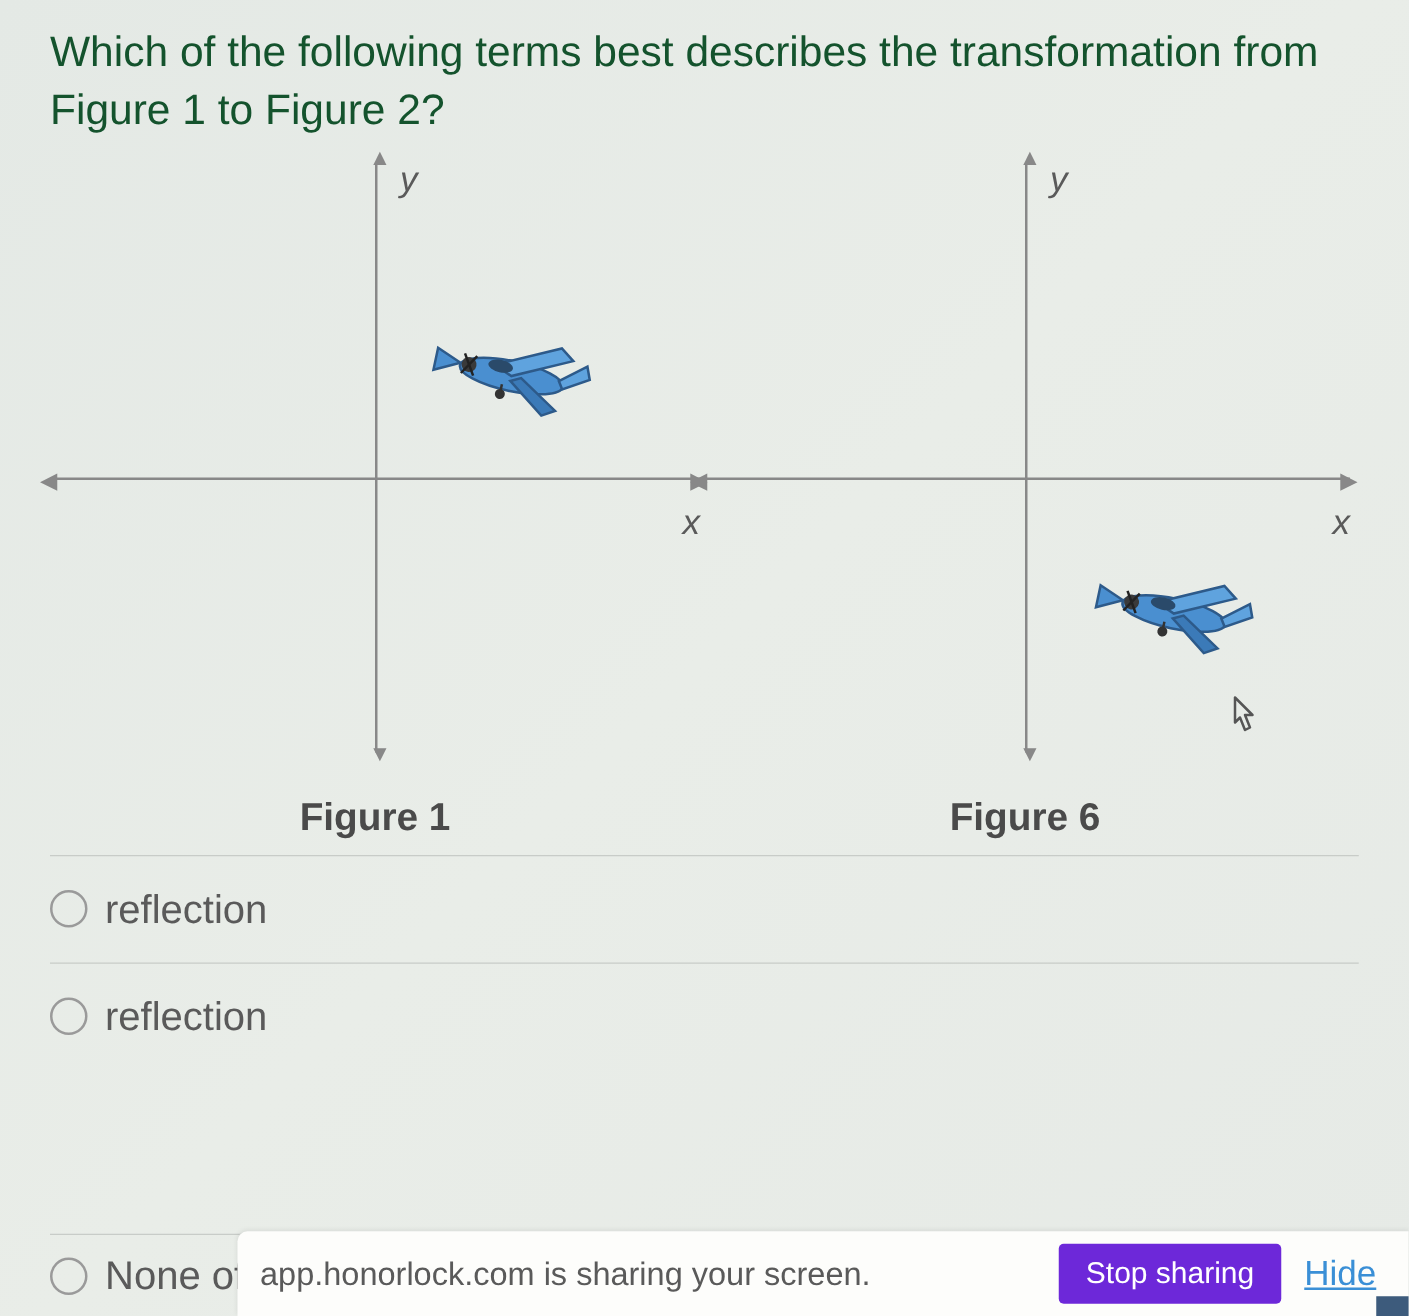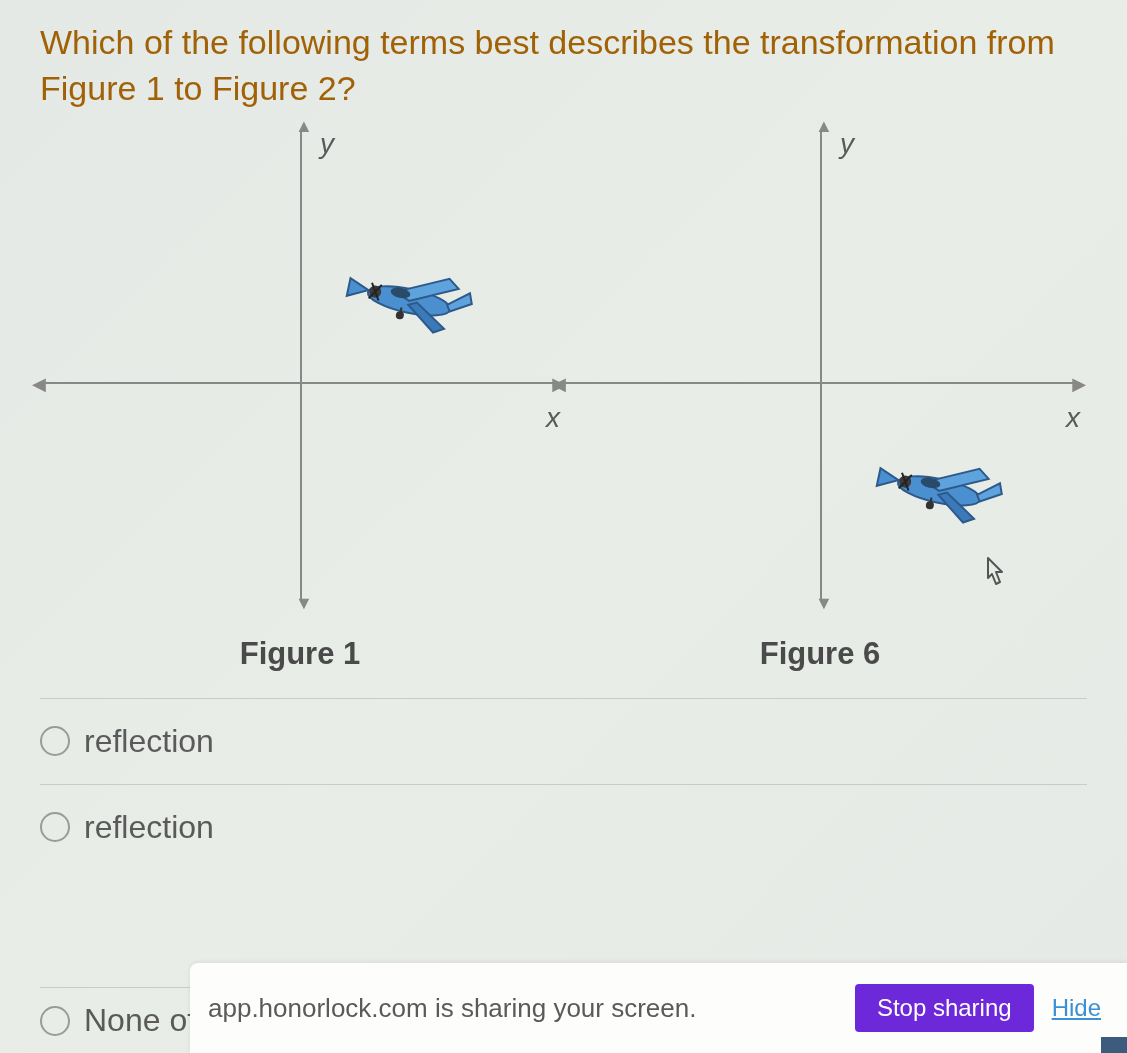--- a/index.html
+++ b/index.html
@@ -16,21 +16,21 @@
   .page {
     position: relative;
     width: 1127px;
     height: 1053px;
     padding: 20px 40px 0 40px;
     box-sizing: border-box;
   }
   .question-text {
     font-size: 34px;
     line-height: 1.35;
-    color: #a16207;
+    color: #14532d;
     margin-bottom: 10px;
   }
   .figures {
     display: flex;
     justify-content: flex-start;
     gap: 0;
     margin-top: 10px;
     position: relative;
   }
   .figure {
@@ -92,21 +92,21 @@
   .plane1 { left: 300px; top: 130px; }
   .plane2 { left: 310px; top: 320px; }
   .cursor-pointer {
     position: absolute;
     right: 70px;
     top: 432px;
     font-size: 32px;
     color: #555;
   }
   .options {
-    margin-top: 16px;
+    margin-top: 2px;
   }
   .option {
     display: flex;
     align-items: center;
     gap: 14px;
     padding: 24px 0;
     border-top: 1px solid #c8ccc8;
     font-size: 32px;
     color: #5a5a5a;
   }
@@ -121,40 +121,40 @@
     position: absolute;
     bottom: 0;
     left: 190px;
     right: 0;
     height: 60px;
     display: flex;
     align-items: center;
     gap: 18px;
     background: #fdfdfb;
     border-top-left-radius: 8px;
-    padding: 15px 18px;
+    padding: 4px 18px;
     box-shadow: 0 -1px 4px rgba(0,0,0,0.08);
   }
   .share-text {
     font-size: 26px;
     color: #5a5a5a;
     flex: 1;
     white-space: nowrap;
   }
   .stop-btn {
     background: #6d28d9;
     color: #ffffff;
     font-size: 24px;
     padding: 10px 22px;
     border-radius: 4px;
     border: none;
   }
   .hide-link {
     color: #3a8fd6;
-    font-size: 24px;
+    font-size: 28px;
     text-decoration: underline;
     margin-right: 8px;
   }
   .last-option-wrap {
     position: absolute;
     bottom: 0;
     left: 40px;
     display: flex;
     align-items: center;
     gap: 14px;

